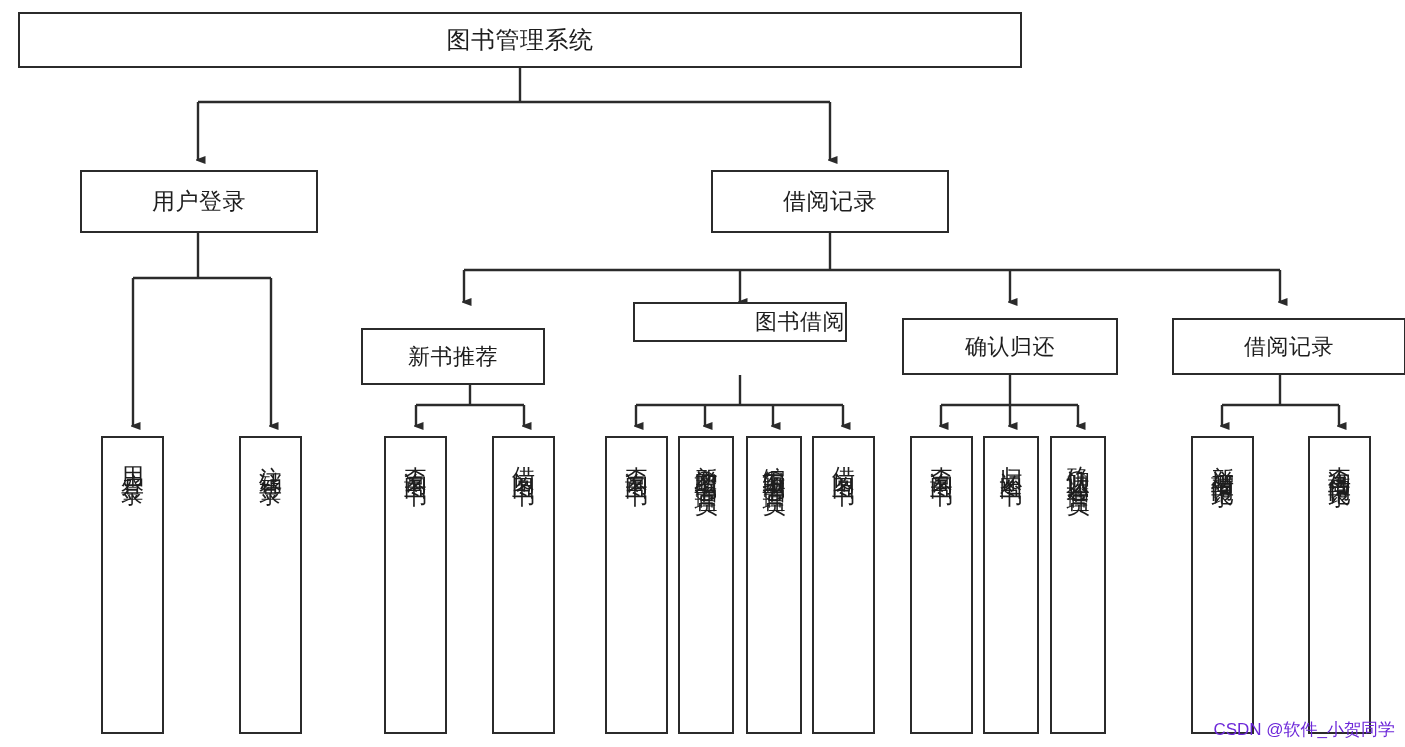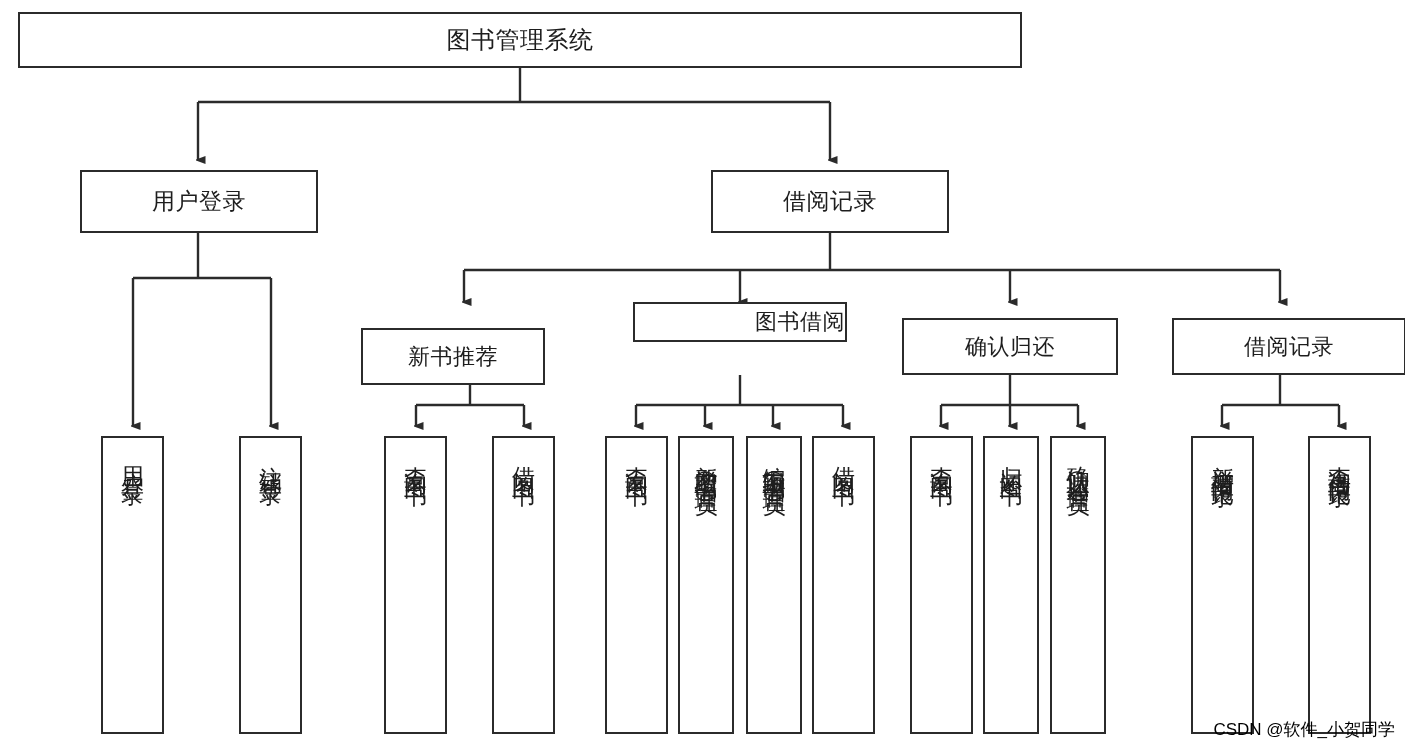--- a/index.html
+++ b/index.html
@@ -60,21 +60,21 @@
     line-height: 1;
     white-space: nowrap;
   }
   .node.leaf.tall .node-label { letter-spacing: 4px; }
 
   #watermark {
     position: absolute;
     right: 10px;
     bottom: 6px;
     font-size: 17px;
-    color: #000000;
+    color: #6d28d9;
     white-space: nowrap;
     z-index: 5;
     font-family: "Liberation Sans", sans-serif;
   }
 </style>
 </head>
 <body>
 
 <div id="diagram-canvas">
 

